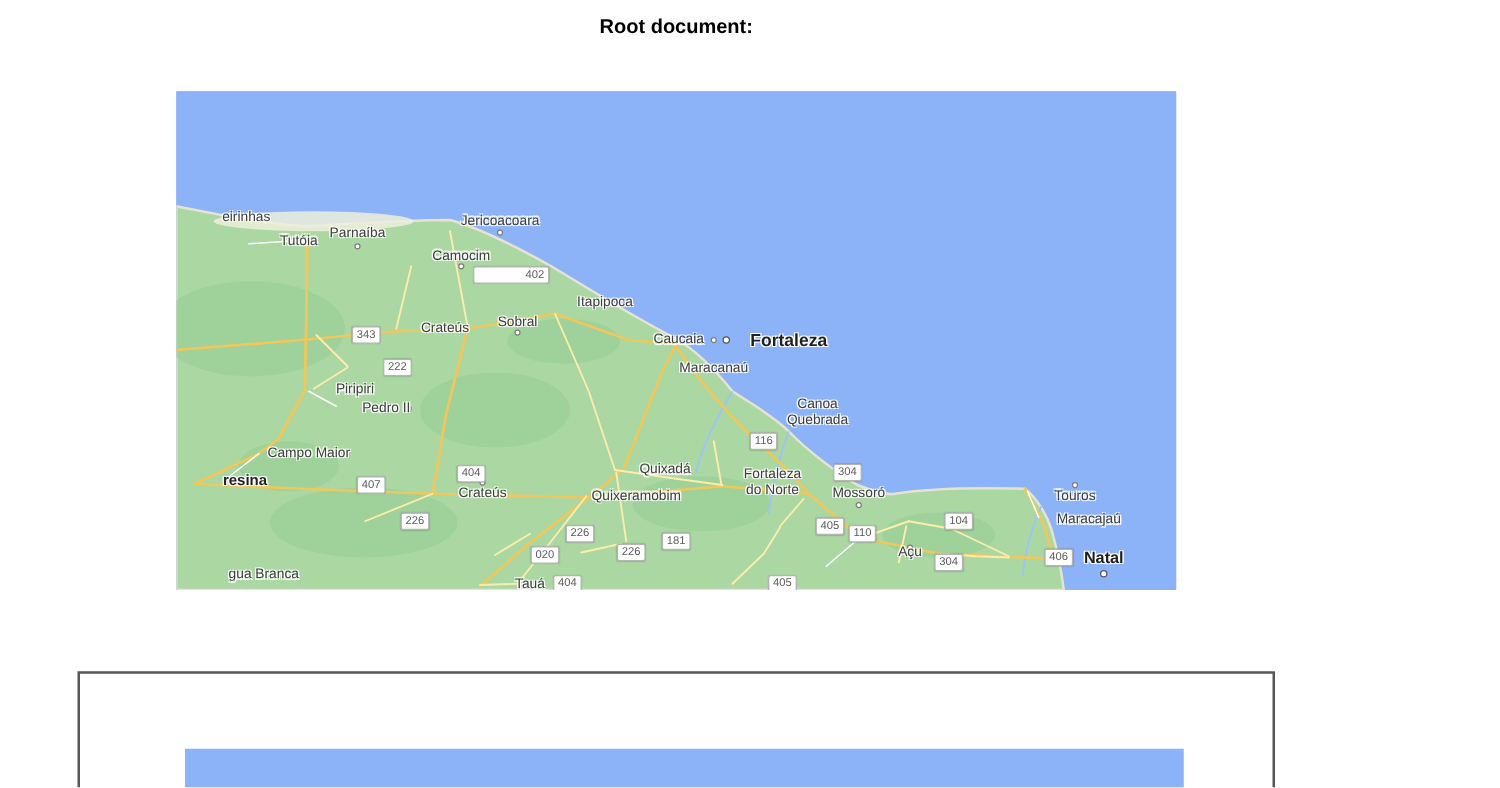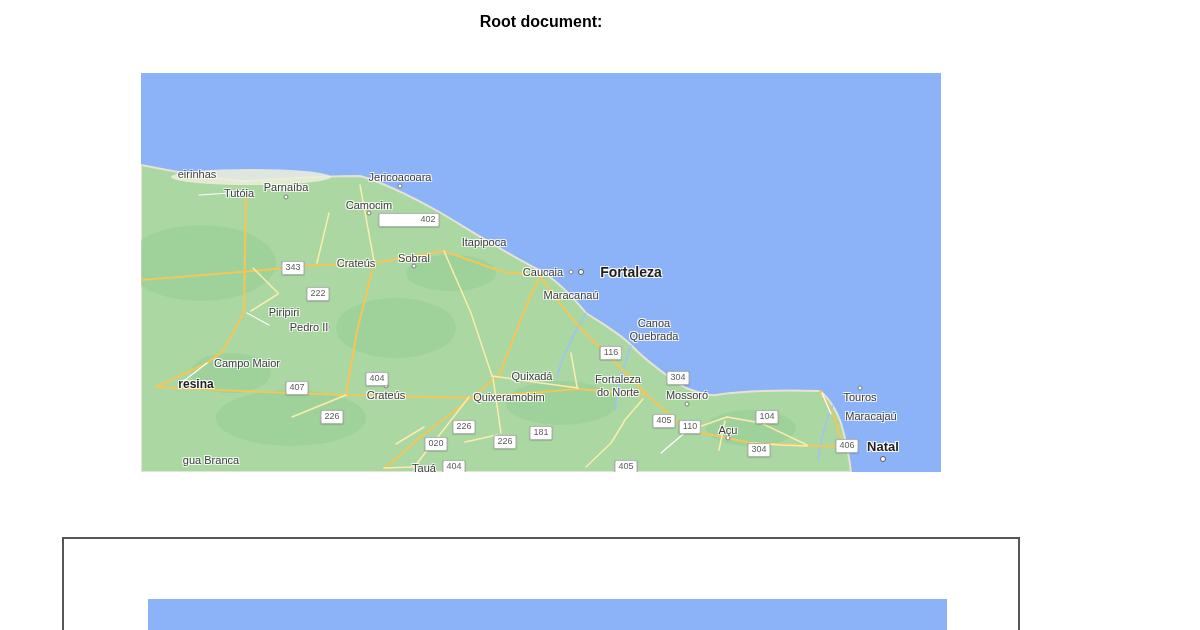--- a/index.html
+++ b/index.html
@@ -153,21 +153,21 @@
         <span class="city-label" style="left: 351px; top: 303px;">Quixadá</span>
         <span class="city-label" style="left: 328px; top: 324px;">Quixeramobim</span>
         <span class="city-label" style="left: 437px; top: 313px;">Fortaleza
 do Norte</span>
         <span class="city-dot" style="left: 506px; top: 331px;"></span>
         <span class="city-label" style="left: 506px; top: 322px;">Mossoró</span>
         <span class="city-dot" style="left: 679px; top: 315px;"></span>
         <span class="city-label" style="left: 679px; top: 324px;">Touros</span>
         <span class="city-label" style="left: 690px; top: 343px;">Maracajaú</span>
         <span class="city-dot" style="left: 547px; top: 365px;"></span>
-        <span class="city-label" style="left: 547px; top: 357px;">Açu</span>
+        <span class="city-label" style="left: 547px; top: 369px;">Açu</span>
         <span class="city-dot major" style="left: 702px; top: 386px;"></span>
         <span class="city-label major" style="font-size: 13px; left: 702px; top: 374px;">Natal</span>
         <span class="city-label" style="left: 243px; top: 395px;">Tauá</span>
         <span class="city-label" style="left: 30px; top: 387px; text-align: right;">gua Branca</span>
         <span class="road-badge" style="left: 228px; top: 147px; padding-left: 41px;">402</span>
         <span class="road-badge" style="left: 112px; top: 195px;">343</span>
         <span class="road-badge" style="left: 137px; top: 221px;">222</span>
         <span class="road-badge" style="left: 430px; top: 280px;">116</span>
         <span class="road-badge" style="left: 196px; top: 306px;">404</span>
         <span class="road-badge" style="left: 116px; top: 315px;">407</span>

